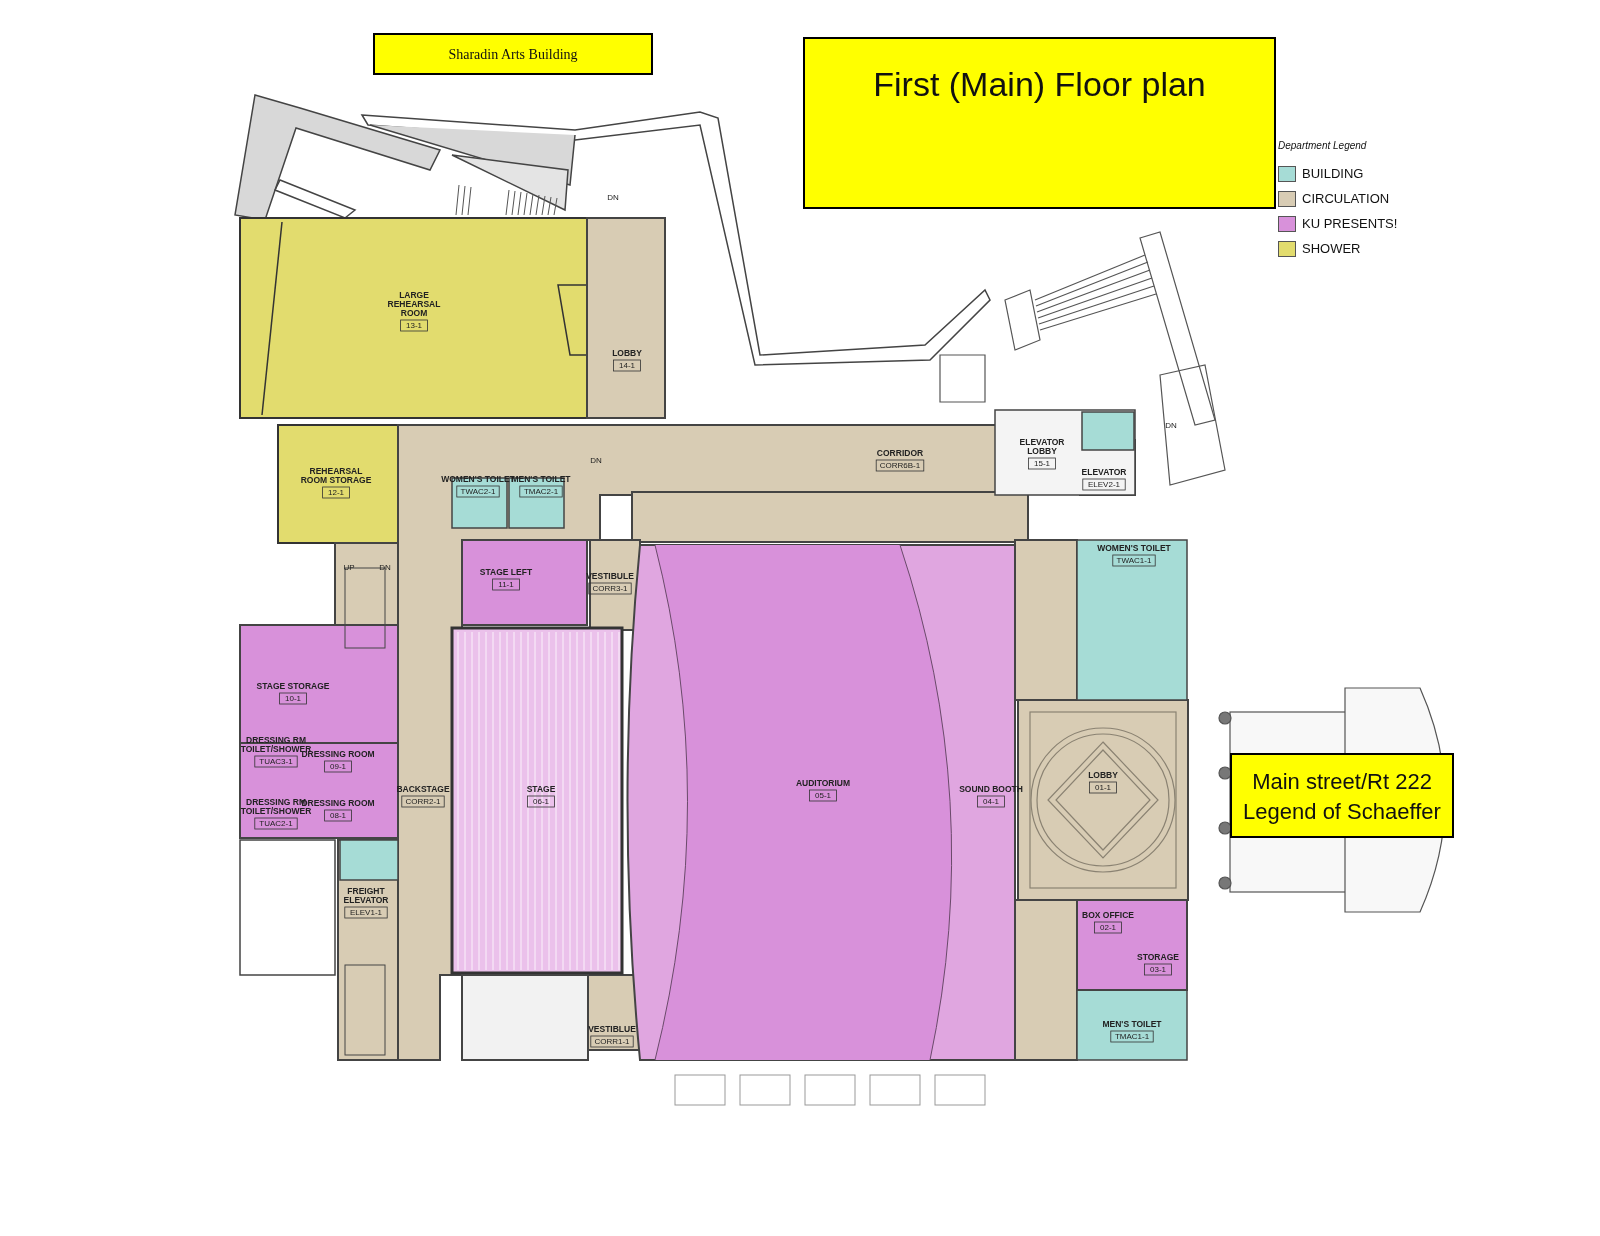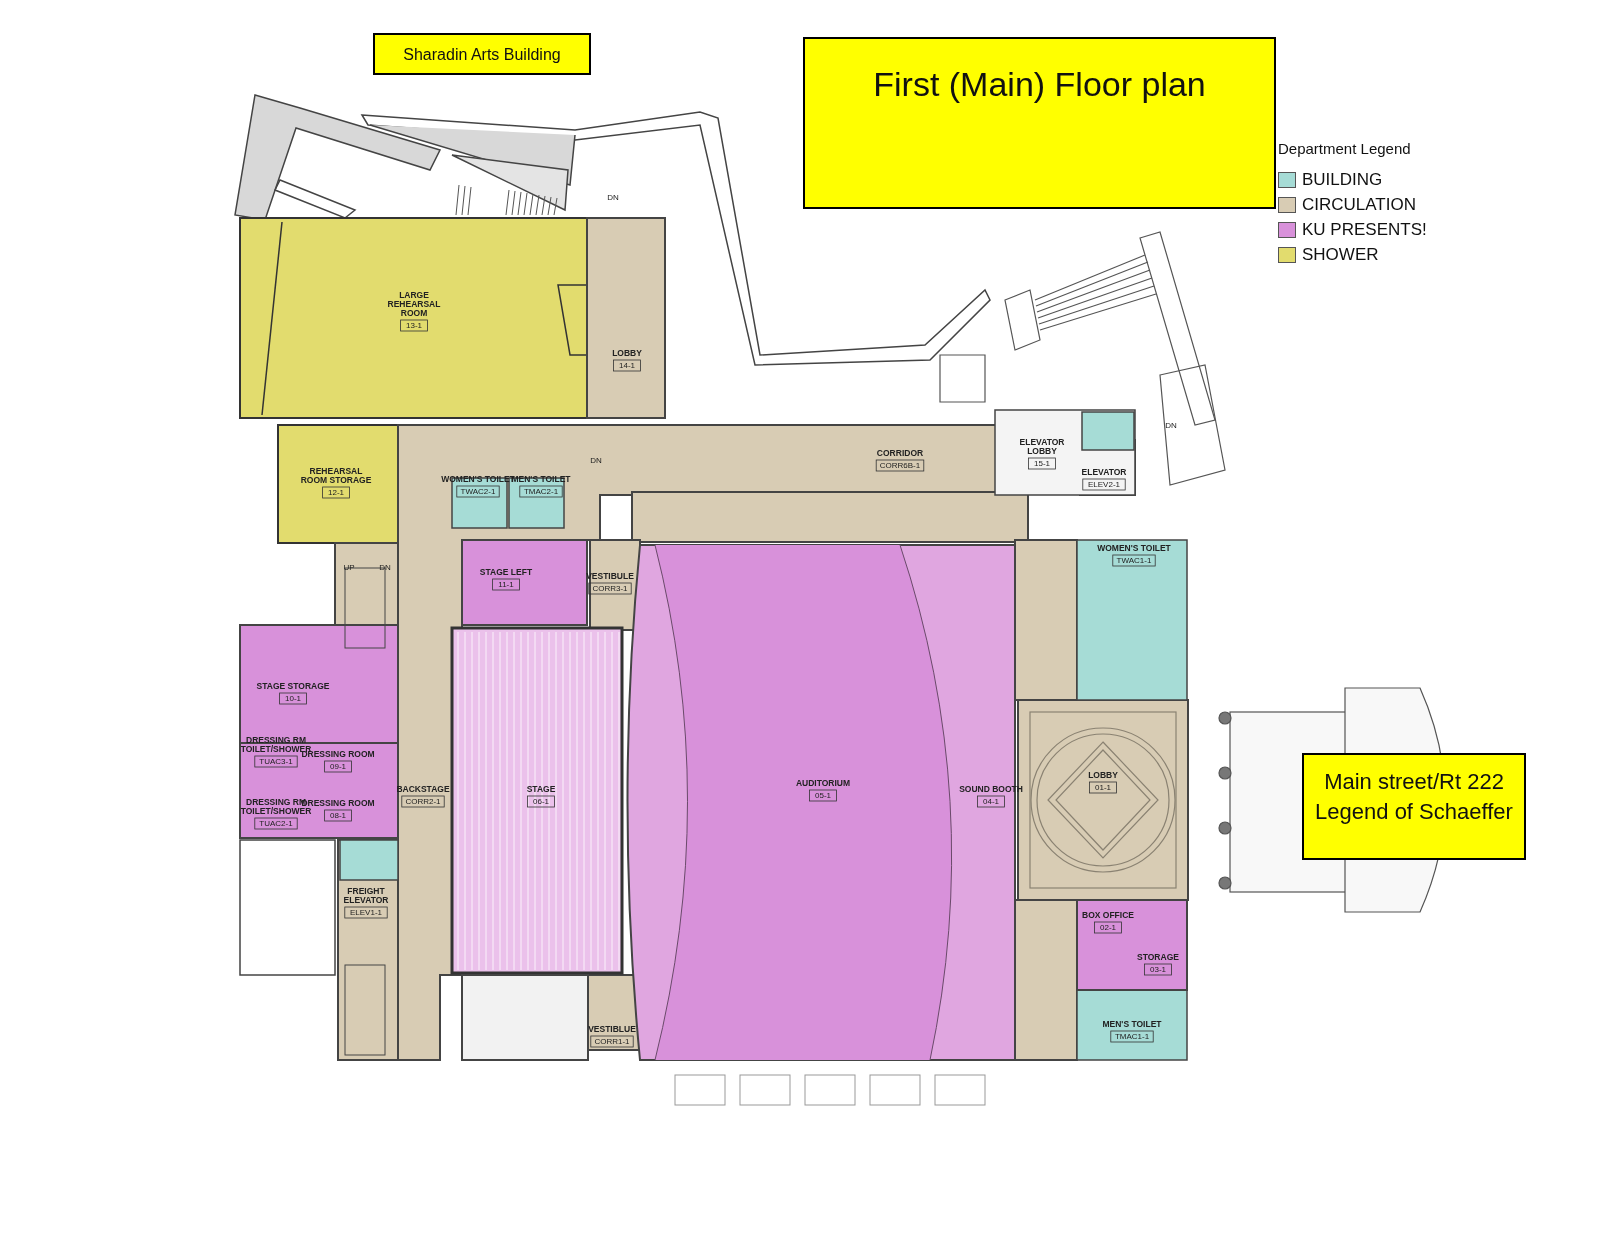--- a/index.html
+++ b/index.html
@@ -1,25 +1,25 @@
 <!DOCTYPE html>
 <html><head>
 <meta charset="utf-8">
 <style>
   html, body { margin:0; padding:0; background:#ffffff; }
   body { width:1600px; height:1236px; position:relative; overflow:hidden; font-family:"Liberation Sans", sans-serif; }
   .ybox { position:absolute; background:#ffff00; border:2px solid #000; color:#111; text-align:center; font-family:"Liberation Sans", sans-serif; box-sizing:border-box; }
-  #bldg-title { left:373px; top:33px; width:218px; height:42px; font-size:16px; line-height:40px; }
+  #bldg-title { left:373px; top:33px; width:280px; height:42px; font-size:14px; line-height:40px;font-family:Liberation Serif, serif; }
   #plan-title { left:803px; top:37px; width:473px; height:172px; font-size:34px; line-height:46px; padding-top:22px; }
-  #street-label { left:1302px; top:753px; width:224px; height:107px; font-size:22px; line-height:30px; padding-top:12px; }
+  #street-label { left:1230px; top:753px; width:224px; height:85px; font-size:22px; line-height:30px; padding-top:12px; }
   #legend { position:absolute; left:1278px; top:140px; width:200px; }
-  #legend .ltitle { font-size:15px; color:#111; margin-bottom:10px; }
+  #legend .ltitle { font-size:10px; color:#111; margin-bottom:10px;font-style:italic; }
   #legend .litem { display:flex; align-items:center; height:25px; }
   #legend .sw { width:18px; height:16px; border:1px solid #555; margin-right:6px; box-sizing:border-box; }
-  #legend .lbl { font-size:17px; color:#111; }
+  #legend .lbl { font-size:13px; color:#111; }
   svg#plan { position:absolute; left:0; top:0; }
   .rlabel { font-family:"Liberation Sans", sans-serif; font-weight:bold; font-size:8.5px; fill:#222; text-anchor:middle; }
   .rnum { font-family:"Liberation Sans", sans-serif; font-size:8px; fill:#222; text-anchor:middle; }
 </style>
 </head>
 <body>
 
 <div class="ybox" id="bldg-title">Sharadin Arts Building</div>
 
 <div class="ybox" id="plan-title">

